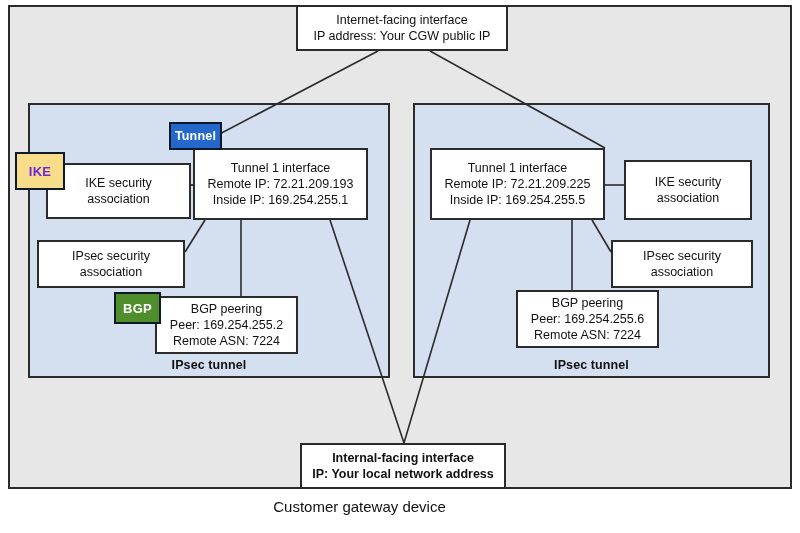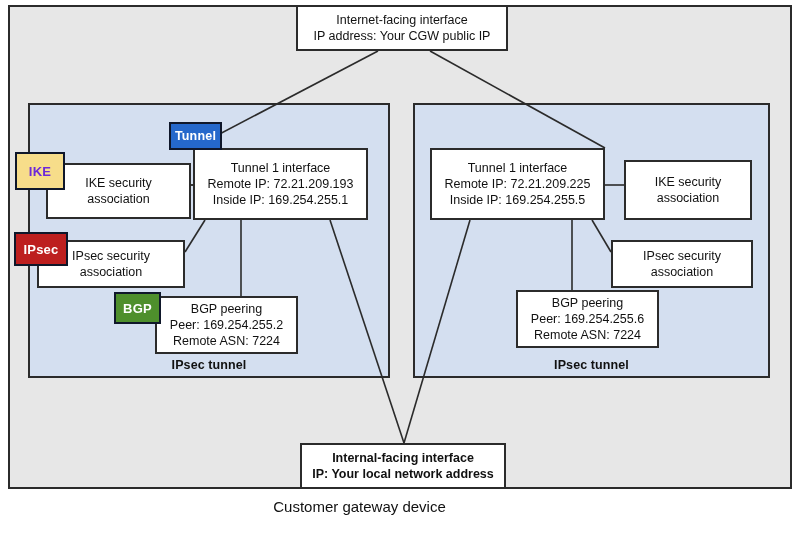--- a/index.html
+++ b/index.html
@@ -295,21 +295,20 @@
     <span class="line">association</span>
   </div>
 
   <div class="node" id="bgp-peering-box-2">
     <span class="line">BGP peering</span>
     <span class="line">Peer: 169.254.255.6</span>
     <span class="line">Remote ASN: 7224</span>
   </div>
 
   <div class="badge" id="badge-ike">IKE</div>
-  <div class="badge" id="badge-ipsec">IPsec</div>
   <div class="badge" id="badge-bgp">BGP</div>
   <div class="badge" id="badge-tunnel">Tunnel</div>
 
   <div class="node" id="internal-interface-box">
     <span class="line">Internal-facing interface</span>
     <span class="line">IP: Your local network address</span>
   </div>
 
   <div id="diagram-caption">Customer gateway device</div>
 

